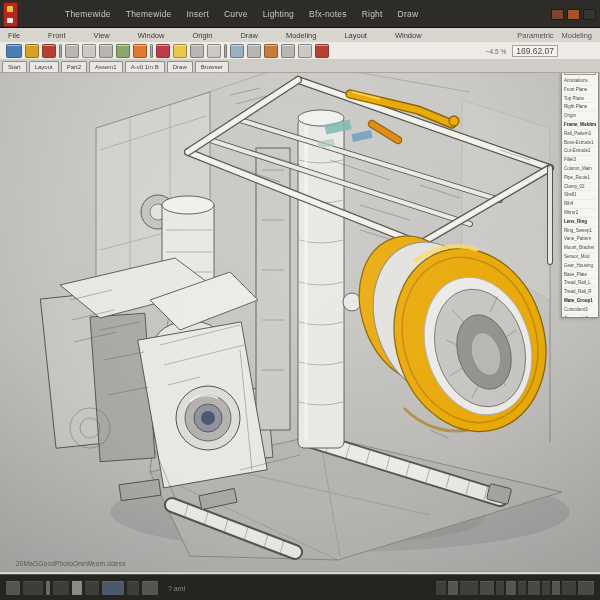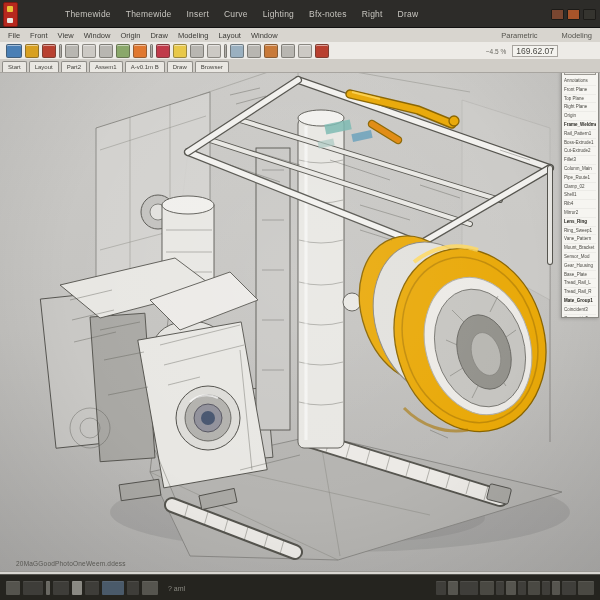--- a/index.html
+++ b/index.html
@@ -21,23 +21,23 @@
   .logo:before{content:"";position:absolute;left:3px;top:3px;width:6px;height:6px;background:#e9c13a;border-radius:1px;}
   .logo:after{content:"";position:absolute;left:3px;bottom:3px;width:6px;height:5px;background:#e8e6e0;border-radius:1px;}
   .tb-menus{display:flex;gap:15px;margin-left:43px;flex:1;}
   .tb-item{font-size:8.5px;color:#c7c5bf;letter-spacing:.2px;white-space:nowrap;}
   .win-ctrls{display:flex;gap:3px;margin-right:4px;}
   .win-btn{width:11px;height:9px;border-radius:1px;border:1px solid #1c1b18;}
 
   
   .menubar{position:absolute;left:0;top:28px;width:600px;height:14px;background:var(--menubar);
     border-bottom:1px solid #b3b0aa;display:flex;align-items:center;z-index:30;}
-  .mb-left{display:flex;gap:10px;margin-left:8px;flex:1;}
+  .mb-left{display:flex;gap:28px;margin-left:8px;flex:1;}
   .mb-item{font-size:7.5px;color:#3b3a36;white-space:nowrap;}
-  .mb-right{display:flex;gap:24px;margin-right:8px;}
+  .mb-right{display:flex;gap:8px;margin-right:8px;}
   .mb-right .mb-item{color:#55544e;}
 
   
   .toolbar{position:absolute;left:0;top:42px;width:600px;height:17px;background:var(--toolbar);
     border-bottom:1px solid #b8b5b0;display:flex;align-items:center;z-index:30;}
   .tool-icons{display:flex;gap:3px;align-items:center;margin-left:6px;flex:1;}
   .tool-icon{height:12px;border-radius:2px;border:1px solid rgba(60,58,52,.45);
     box-shadow:inset 0 1px 0 rgba(255,255,255,.5);}
   .readout{display:flex;align-items:baseline;gap:6px;margin-right:42px;}
   .readout .small{font-size:6.5px;color:#6a6962;}

